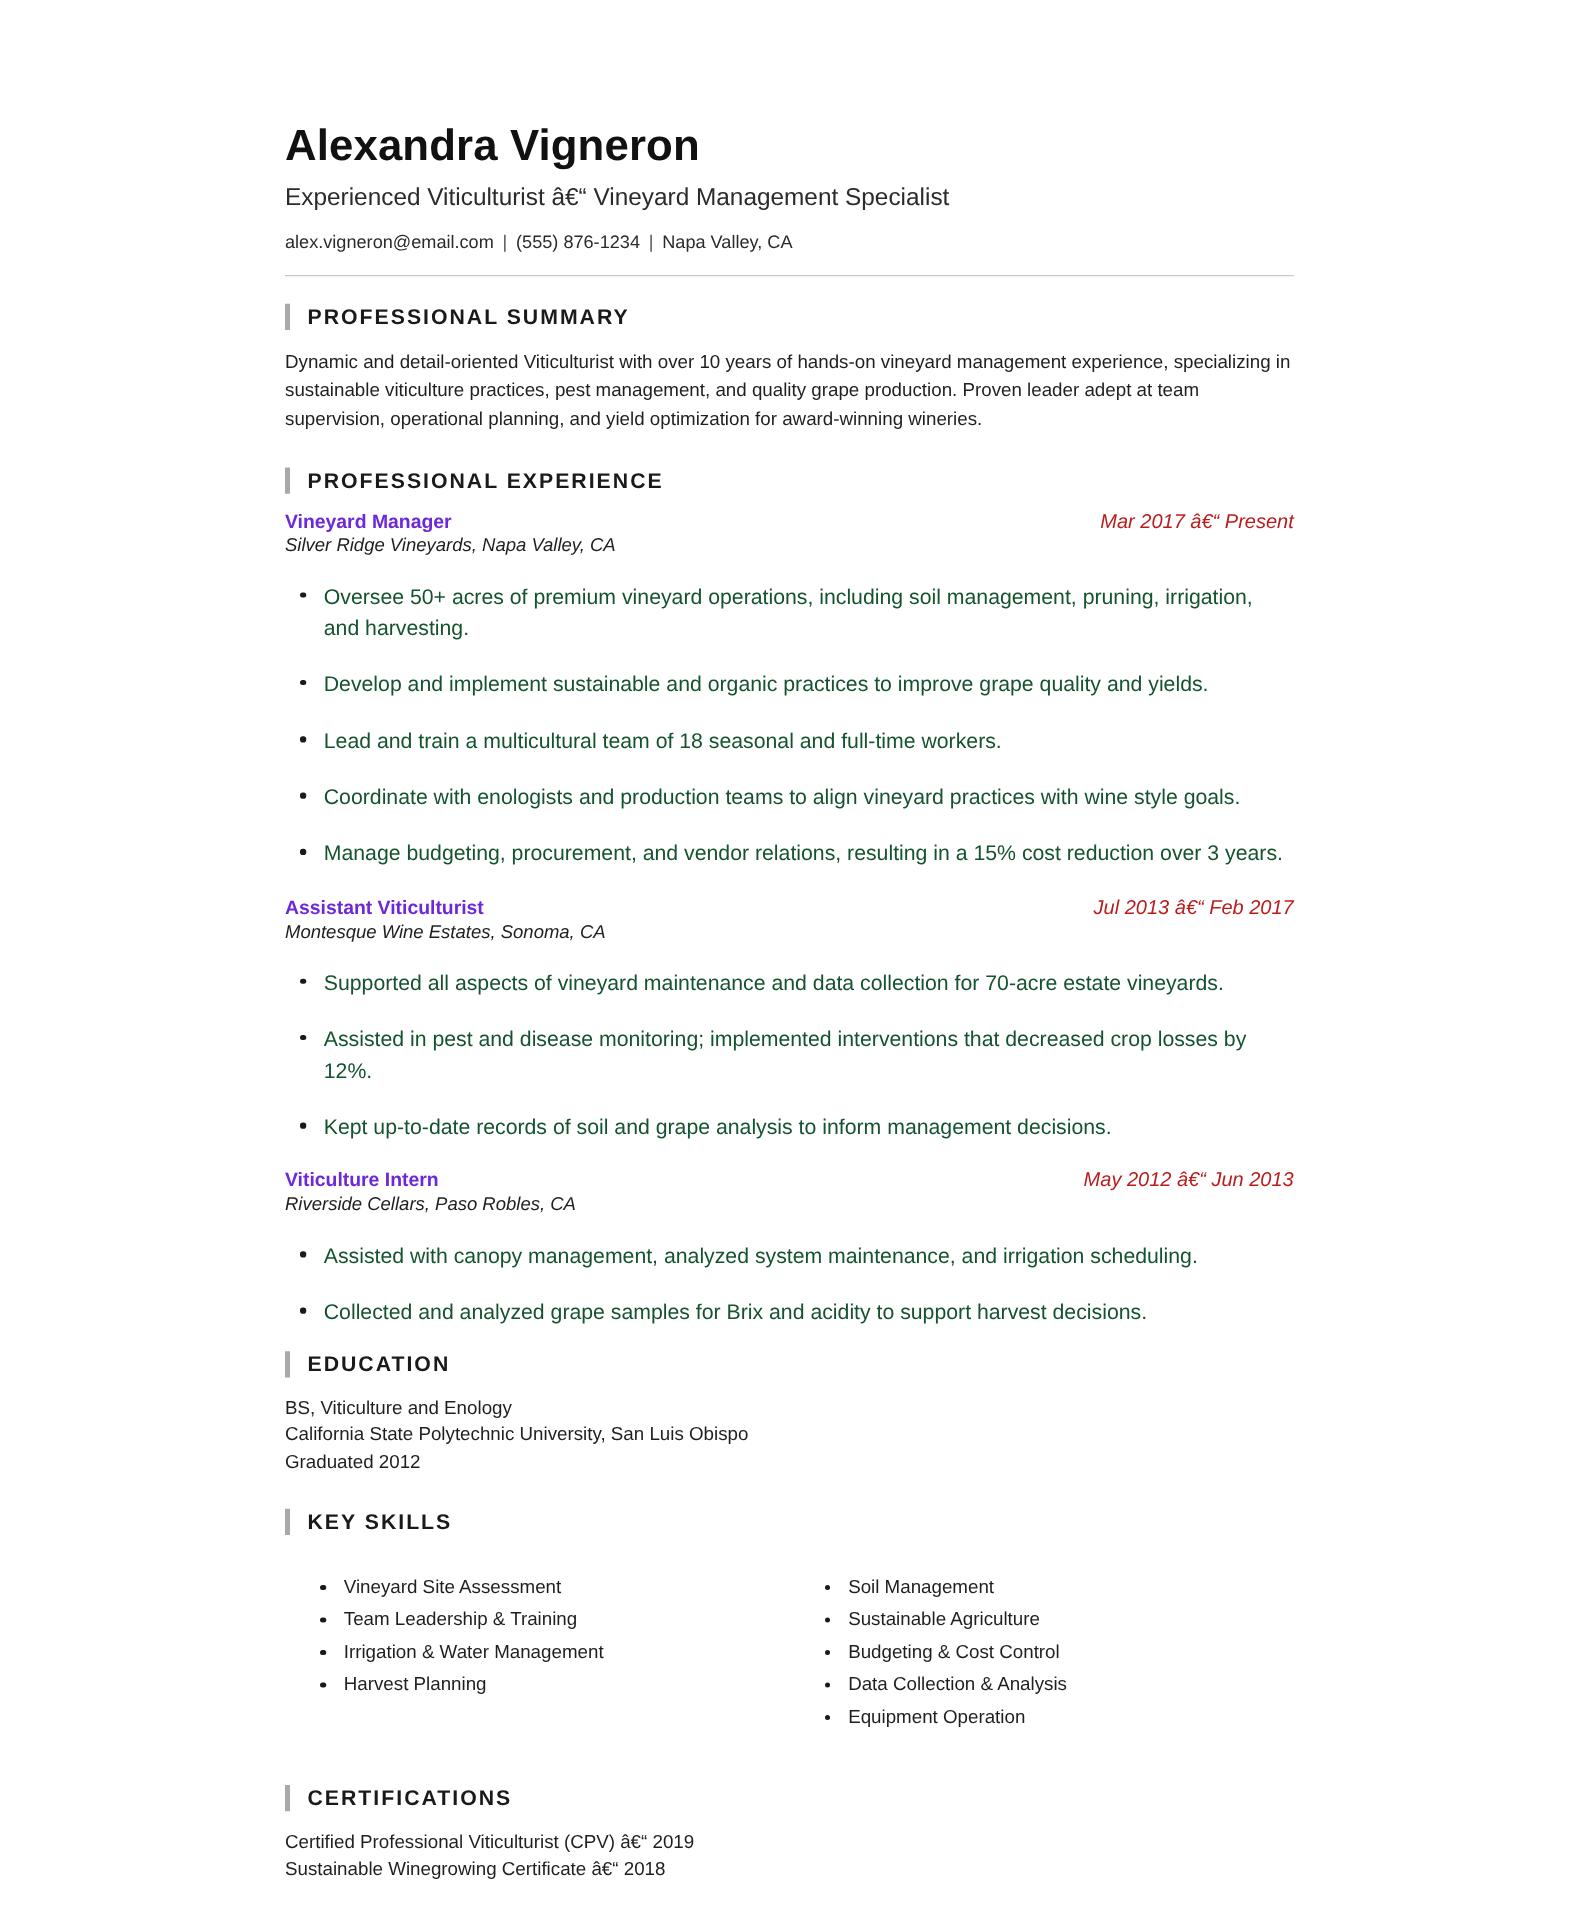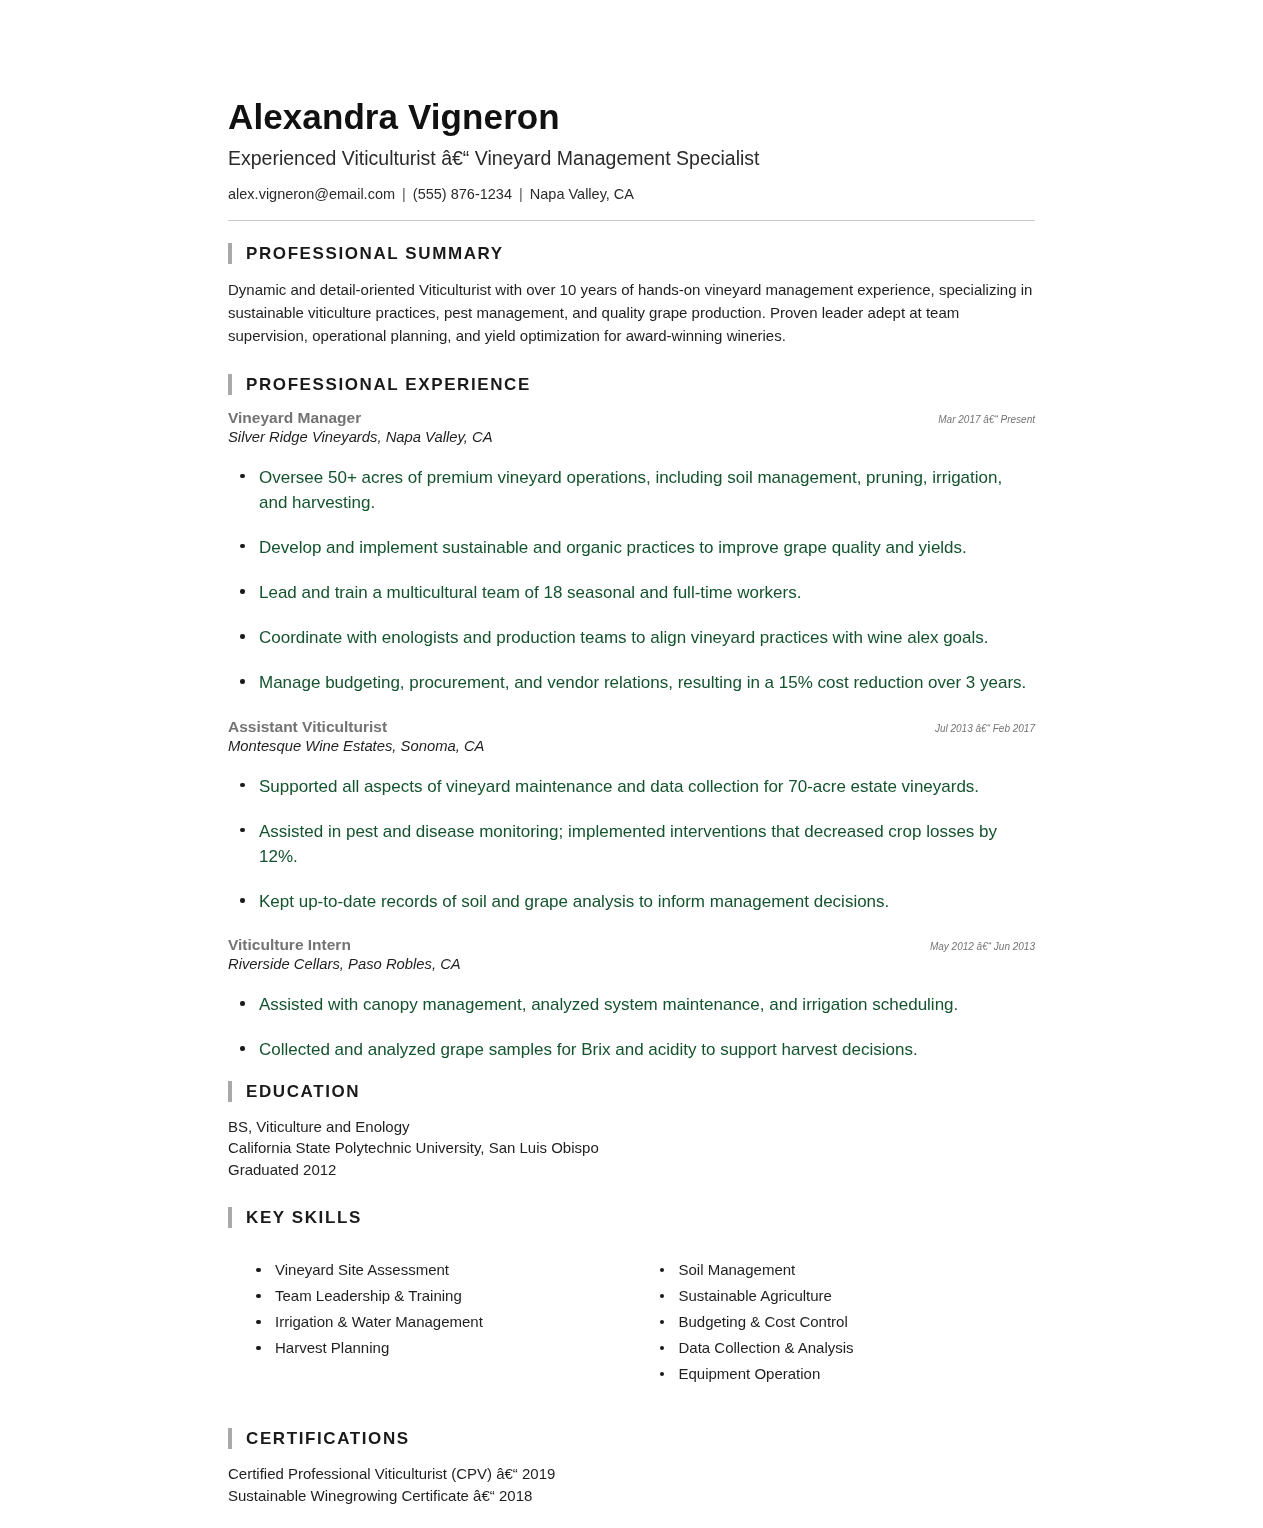--- a/index.html
+++ b/index.html
@@ -98,26 +98,26 @@
   .job:last-child { margin-bottom: 18px; }
   .job-top {
     display: flex;
     justify-content: space-between;
     align-items: baseline;
     margin: 0 0 2px 0;
   }
   .job-title {
     font-size: 15.5px;
     font-weight: 700;
-    color: #737373;
+    color: #6d28d9;
   }
   .job-dates {
-    font-size: 10px;
+    font-size: 16px;
     font-style: italic;
-    color: #737373;
+    color: #b91c1c;
     white-space: nowrap;
   }
   .job-company {
     font-size: 14.8px;
     font-style: italic;
     color: #1f1f1f;
     margin: 0 0 10px 0;
   }
   ul.bullets {
     list-style: none;
@@ -220,21 +220,21 @@
       <div class="job">
         <div class="job-top">
           <span class="job-title">Vineyard Manager</span>
           <span class="job-dates">Mar 2017 â€“ Present</span>
         </div>
         <div class="job-company">Silver Ridge Vineyards, Napa Valley, CA</div>
         <ul class="bullets">
           <li>Oversee 50+ acres of premium vineyard operations, including soil management, pruning, irrigation, and harvesting.</li>
           <li>Develop and implement sustainable and organic practices to improve grape quality and yields.</li>
           <li>Lead and train a multicultural team of 18 seasonal and full-time workers.</li>
-          <li>Coordinate with enologists and production teams to align vineyard practices with wine alex goals.</li>
+          <li>Coordinate with enologists and production teams to align vineyard practices with wine style goals.</li>
           <li>Manage budgeting, procurement, and vendor relations, resulting in a 15% cost reduction over 3 years.</li>
         </ul>
       </div>
 
       <div class="job">
         <div class="job-top">
           <span class="job-title">Assistant Viticulturist</span>
           <span class="job-dates">Jul 2013 â€“ Feb 2017</span>
         </div>
         <div class="job-company">Montesque Wine Estates, Sonoma, CA</div>

